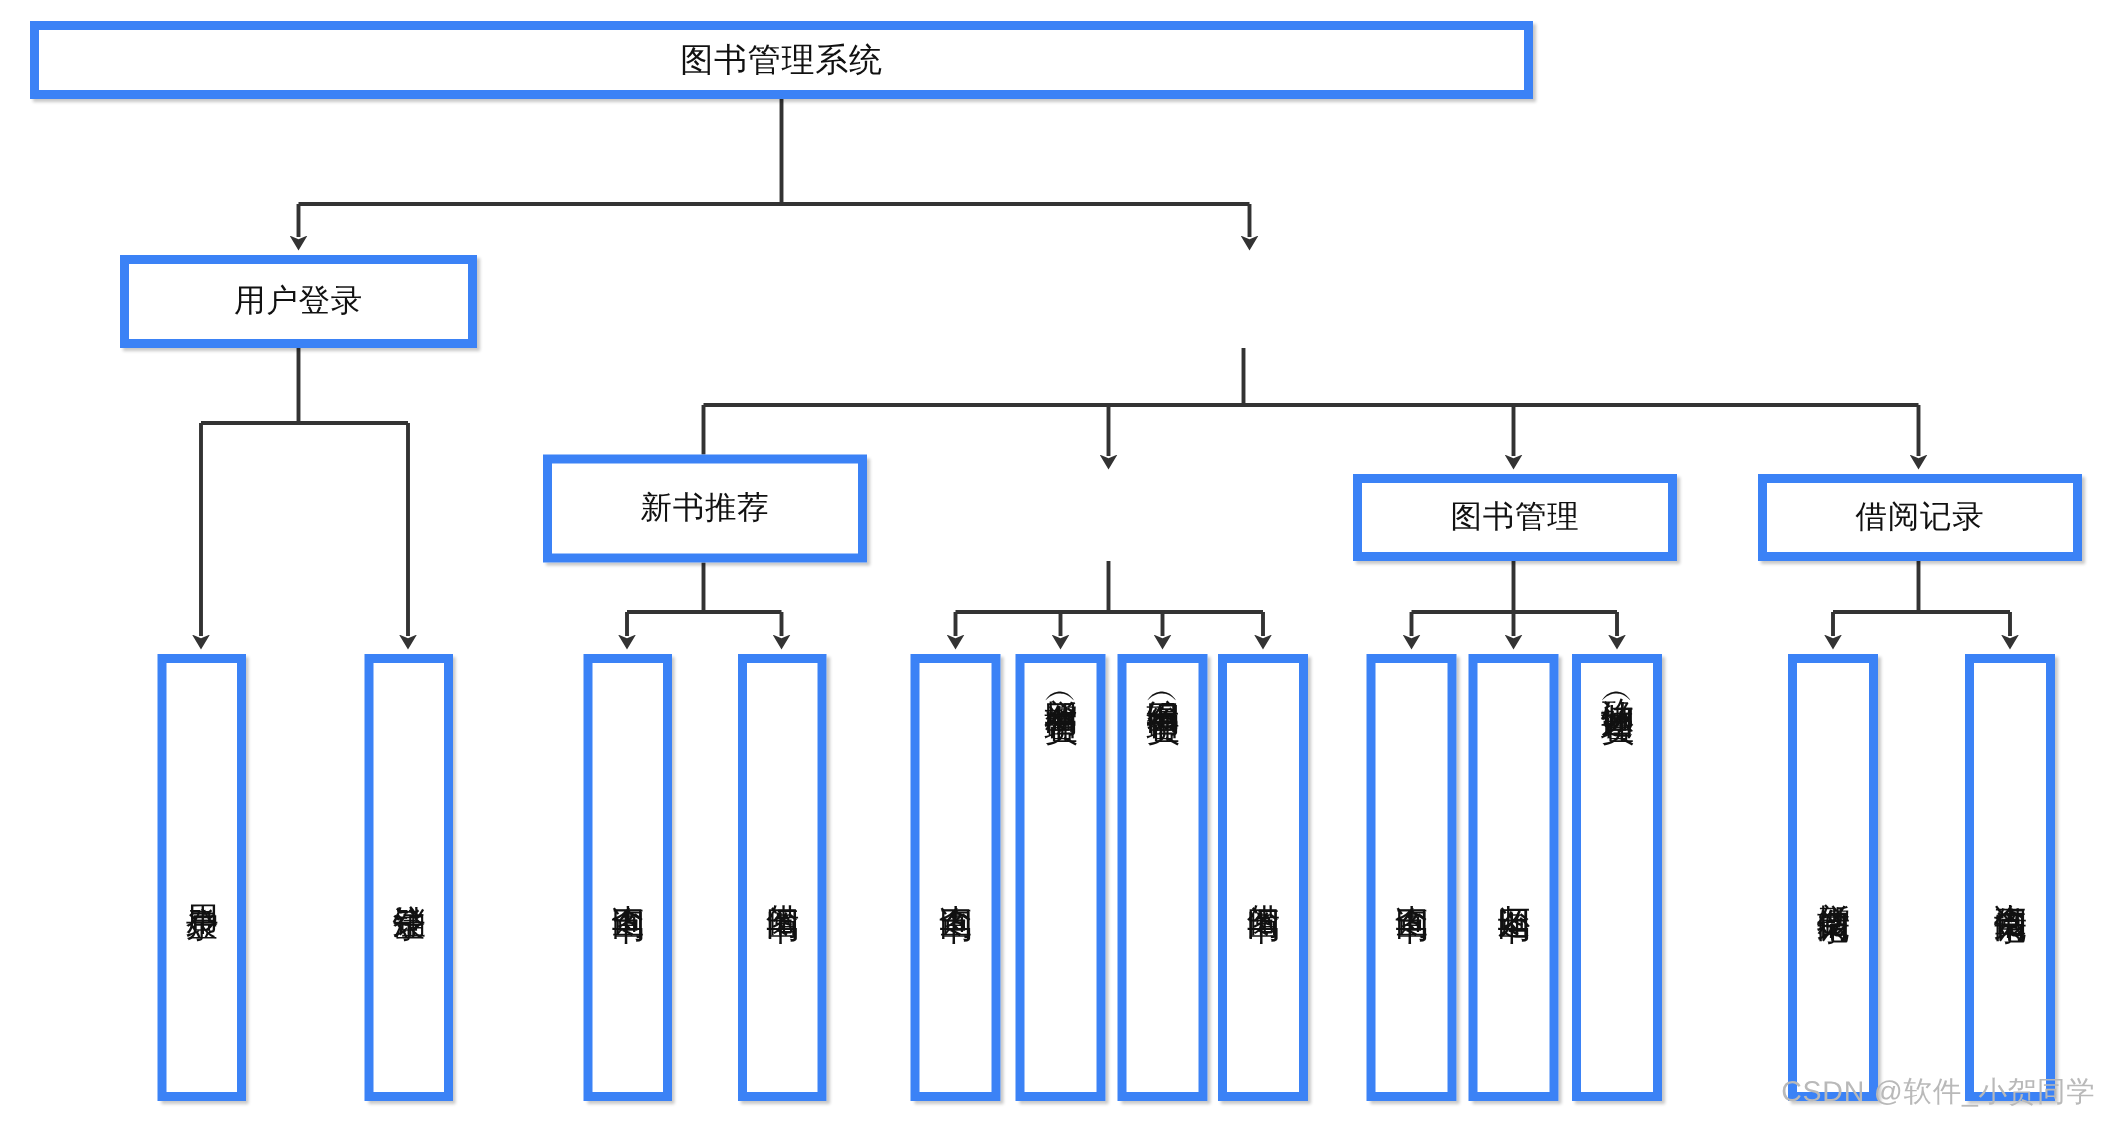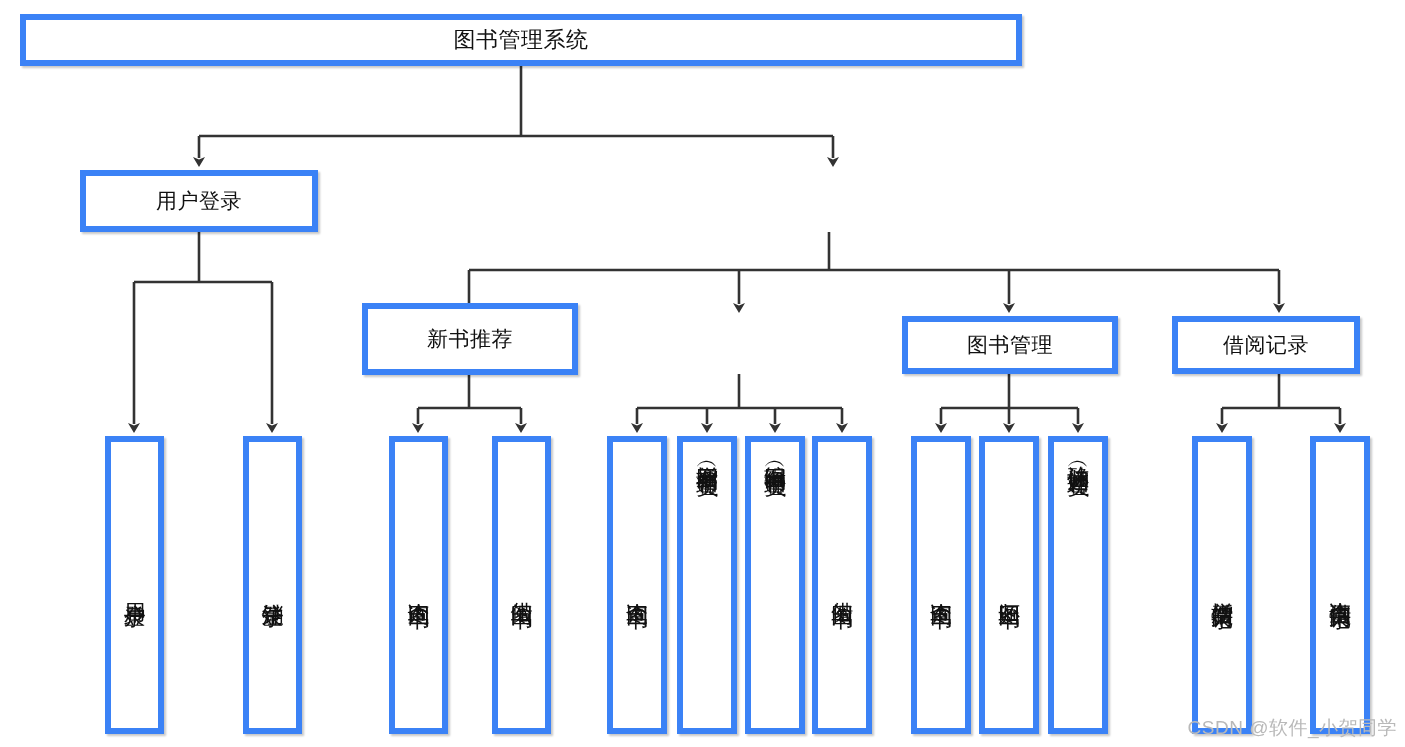--- a/index.html
+++ b/index.html
@@ -134,21 +134,21 @@
   <div class="node" style="left:80px; top:170px; width:238px; height:62px;">
     <span class="label">用户登录</span>
   </div>
 
   <div class="node" style="left:362px; top:303px; width:216px; height:72px;">
     <span class="label">新书推荐</span>
   </div>
   <div class="node" style="left:902px; top:316px; width:216px; height:58px;">
     <span class="label">图书管理</span>
   </div>
-  <div class="node" style="left:1172px; top:316px; width:188px; height:58px;">
+  <div class="node" style="left:1172px; top:316px; width:216px; height:58px;">
     <span class="label">借阅记录</span>
   </div>
 
   <div class="node leaf mid" style="left:105px; top:436px; width:59px; height:298px;">
     <span class="label">用户登录</span>
   </div>
   <div class="node leaf mid" style="left:243px; top:436px; width:59px; height:298px;">
     <span class="label">注销登录</span>
   </div>
 

